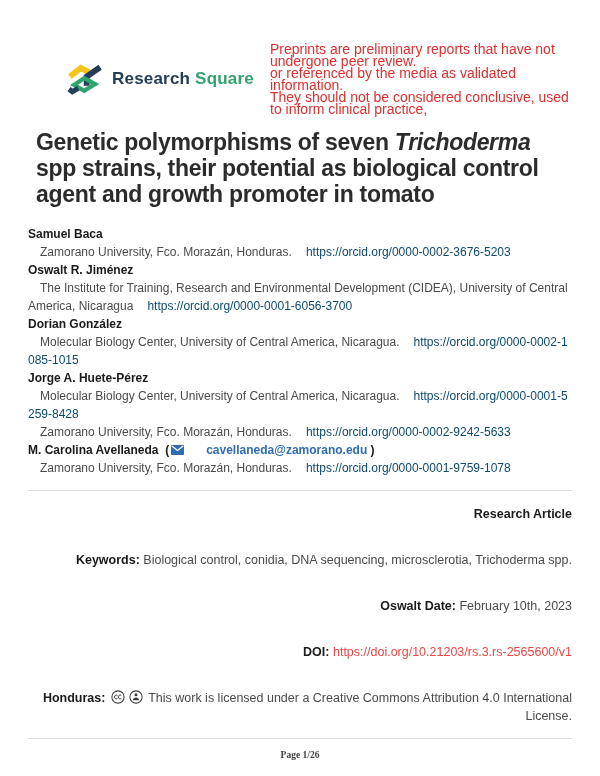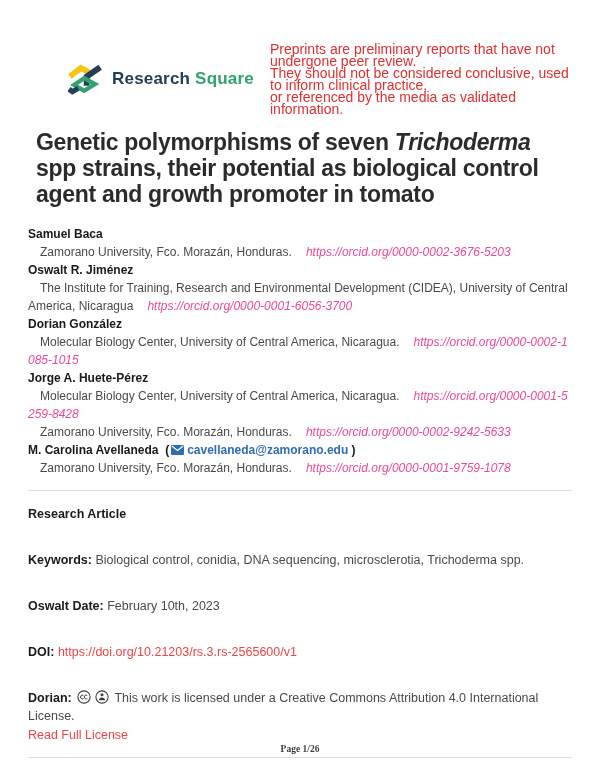--- a/index.html
+++ b/index.html
@@ -32,41 +32,41 @@
     color: #2b2b2b;
     letter-spacing: -0.3px;
     margin: 14px 0 18px 8px;
   }
   .title .em { font-style: italic; }
 
   
   .authors { font-size: 12px; line-height: 18px; }
   .author-name { font-weight: bold; color: #1a1a1a; }
   .author-aff { color: #4a4a4a; text-indent: 12px; }
-  .orcid-link { color: #ec4899; text-decoration: none; margin-left: 14px; word-break: break-all; cursor: pointer; font-style: italic; }
+  .orcid-link { color: #0c4a6e; text-decoration: none; margin-left: 14px; word-break: break-all; cursor: pointer; }
   .email-wrap { font-weight: bold; color: #1a1a1a; }
-  .email-link { color: #2f6db2; text-decoration: none; font-weight: bold; cursor: pointer; }
+  .email-link { color: #2f6db2; text-decoration: none; font-weight: bold; cursor: pointer; margin-left: 19px; }
   .mail-icon { display: inline-block; vertical-align: -1px; margin: 0 3px 0 2px; }
 
   
   .divider { border: none; border-top: 1px solid #dcdcdc; margin: 13px 0 0 0; }
 
   
-  .meta { font-size: 12.5px; line-height: 18px; color: #4a4a4a; }
+  .meta { font-size: 12.5px; line-height: 18px; color: #4a4a4a; text-align: right; }
   .meta-line { margin-top: 28px; }
   .meta-label { font-weight: bold; color: #1a1a1a; }
   .article-type { margin-top: 14px; font-weight: bold; color: #1a1a1a; }
   .meta-link { color: #ef4444; text-decoration: none; cursor: pointer; }
   .license-icons { display: inline-block; vertical-align: -2px; margin: 0 2px; }
   .read-license { display: block; margin-top: 1px; }
 
   
   .footer {
     position: absolute;
-    bottom: 22px;
+    bottom: 16px;
     left: 0;
     width: 100%;
     text-align: center;
     font-family: "Liberation Serif", serif;
     font-weight: bold;
     font-size: 9.5px;
     color: #3d3d3d;
   }
 </style>
 </head>
@@ -82,22 +82,22 @@
         <polygon points="21,18 34,25 21,33 9,26" fill="none" stroke="#31a36e" stroke-width="5"></polygon>
         <polyline points="14,30 7,34 3,31" fill="none" stroke="#253e57" stroke-width="6"></polyline>
       </svg>
       <div class="brand-text">
         <span class="brand-research">Research</span>
         <span class="brand-square">Square</span>
       </div>
     </div>
     <div class="disclaimer">
       <div>Preprints are preliminary reports that have not undergone peer review.</div>
+      <div>or referenced by the media as validated information.</div>
       <div>They should not be considered conclusive, used to inform clinical practice,</div>
-      <div>or referenced by the media as validated information.</div>
     </div>
   </div>
 
   <h1 class="title"><span>Genetic polymorphisms of seven </span><span class="em">Trichoderma</span><span> spp strains, their potential as biological control agent and growth promoter in tomato</span></h1>
 
   <div class="authors">
 
     <div>
       <div class="author-name">Samuel Baca</div>
       <p class="author-aff"><span>Zamorano University, Fco. Morazán, Honduras.</span><a class="orcid-link">https://orcid.org/0000-0002-3676-5203</a></p>
@@ -138,32 +138,31 @@
 
   <div class="meta">
     <p class="article-type">Research Article</p>
 
     <p class="meta-line"><span class="meta-label">Keywords:</span> <span>Biological control, conidia, DNA sequencing, microsclerotia, Trichoderma spp.</span></p>
 
     <p class="meta-line"><span class="meta-label">Oswalt Date:</span> <span>February 10th, 2023</span></p>
 
     <p class="meta-line"><span class="meta-label">DOI:</span> <a class="meta-link">https://doi.org/10.21203/rs.3.rs-2565600/v1</a></p>
 
-    <p class="meta-line"><span class="meta-label">Dorian:</span>
+    <p class="meta-line"><span class="meta-label">Honduras:</span>
       <svg class="license-icons" width="14" height="14" viewBox="0 0 24 24" aria-hidden="true">
           <circle cx="12" cy="12" r="10.5" fill="none" stroke="#3d3d3d" stroke-width="1.8"></circle>
           <path d="M11 9.2a3.3 3.3 0 1 0 0 5.6" fill="none" stroke="#3d3d3d" stroke-width="1.7"></path>
           <path d="M17.5 9.2a3.3 3.3 0 1 0 0 5.6" fill="none" stroke="#3d3d3d" stroke-width="1.7"></path>
         </svg><svg class="license-icons" width="14" height="14" viewBox="0 0 24 24" aria-hidden="true">
           <circle cx="12" cy="12" r="10.5" fill="none" stroke="#3d3d3d" stroke-width="1.8"></circle>
           <circle cx="12" cy="8" r="2.6" fill="#3d3d3d"></circle>
           <path d="M6.8 17.5c0-3 2.3-4.6 5.2-4.6s5.2 1.6 5.2 4.6z" fill="#3d3d3d"></path>
         </svg>
       <span>This work is licensed under a Creative Commons Attribution 4.0 International License.</span>
-      <a class="meta-link read-license">Read Full License</a>
     </p>
   </div>
 
   <hr class="divider">
 
   <div class="footer">Page 1/26</div>
 
 </div>
 
 </body></html>

